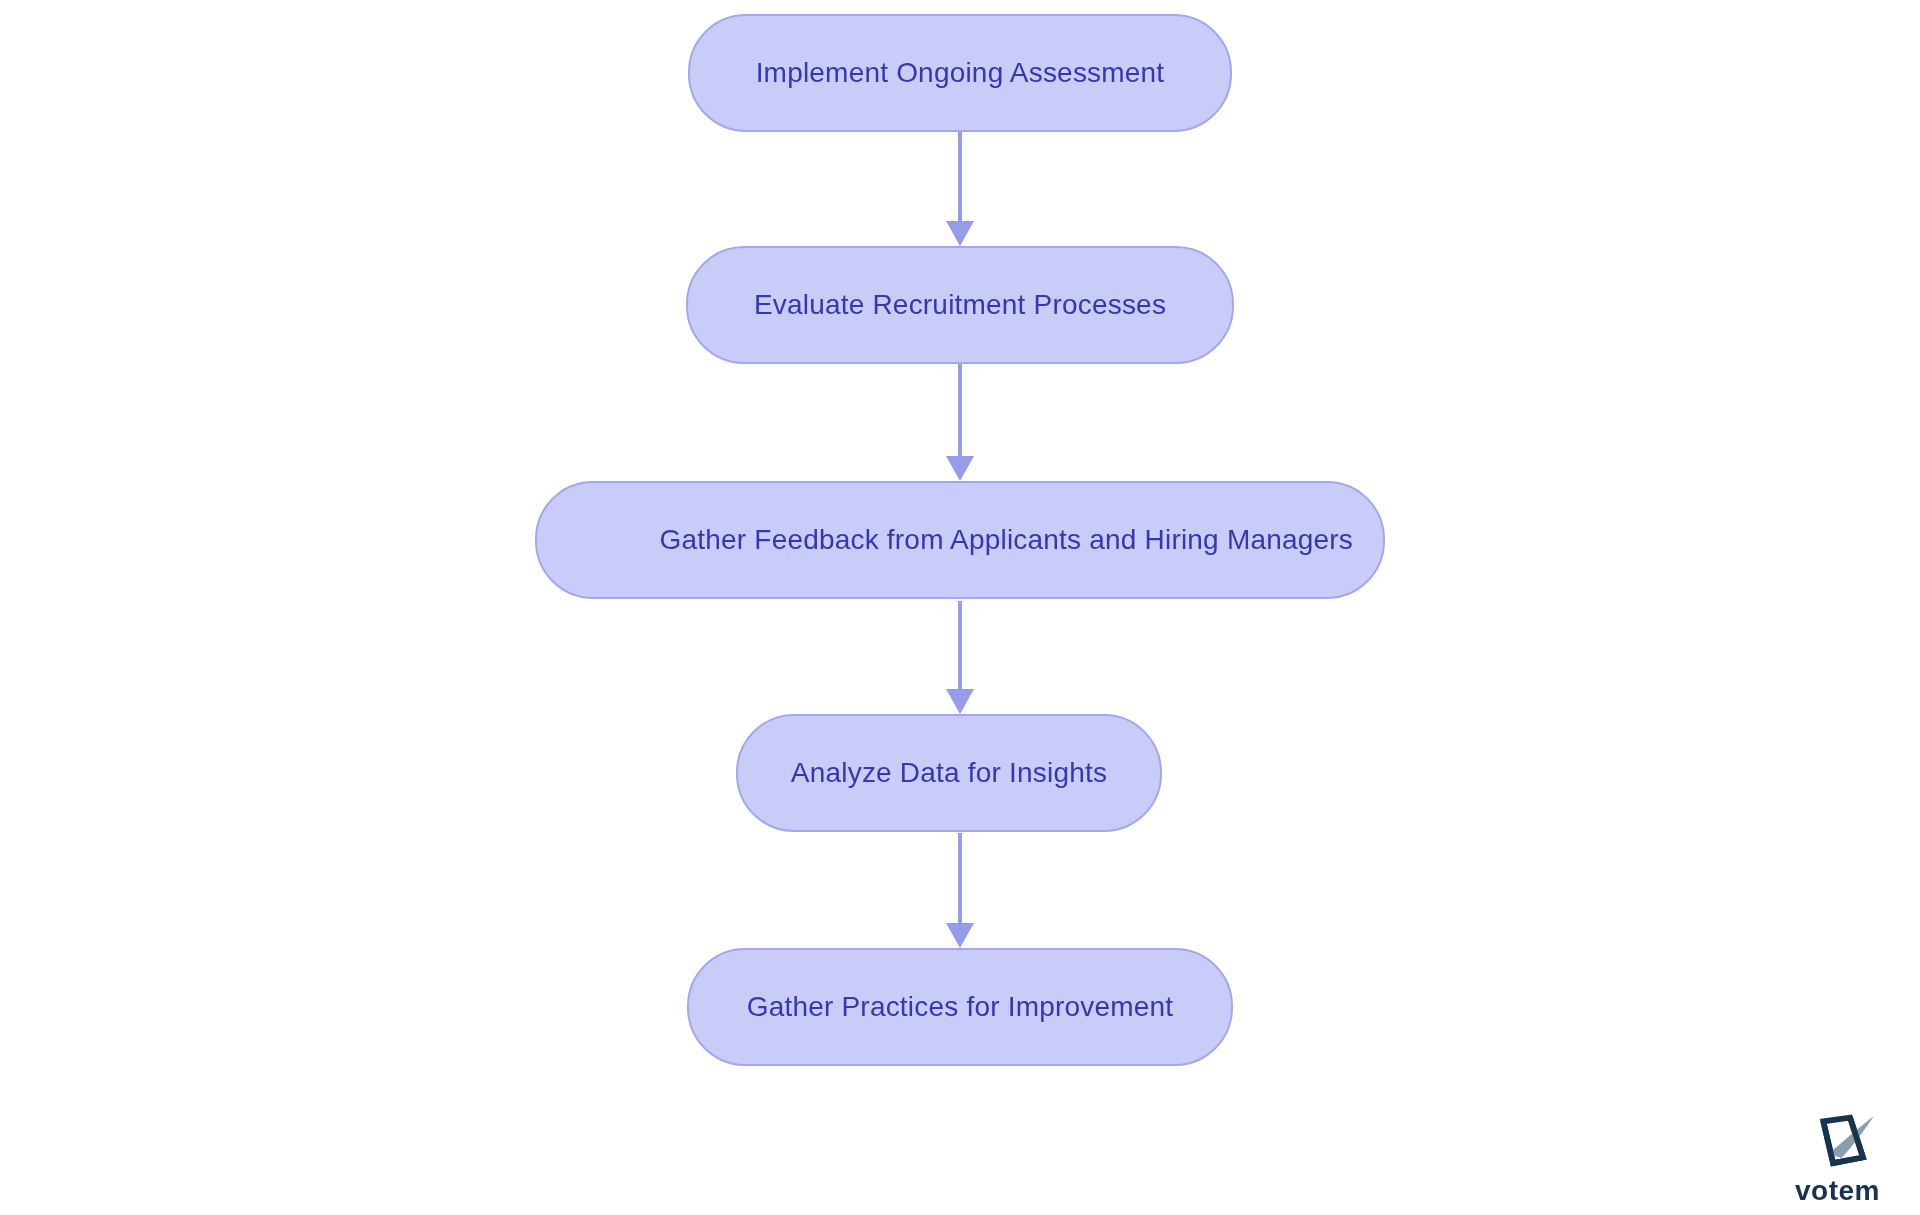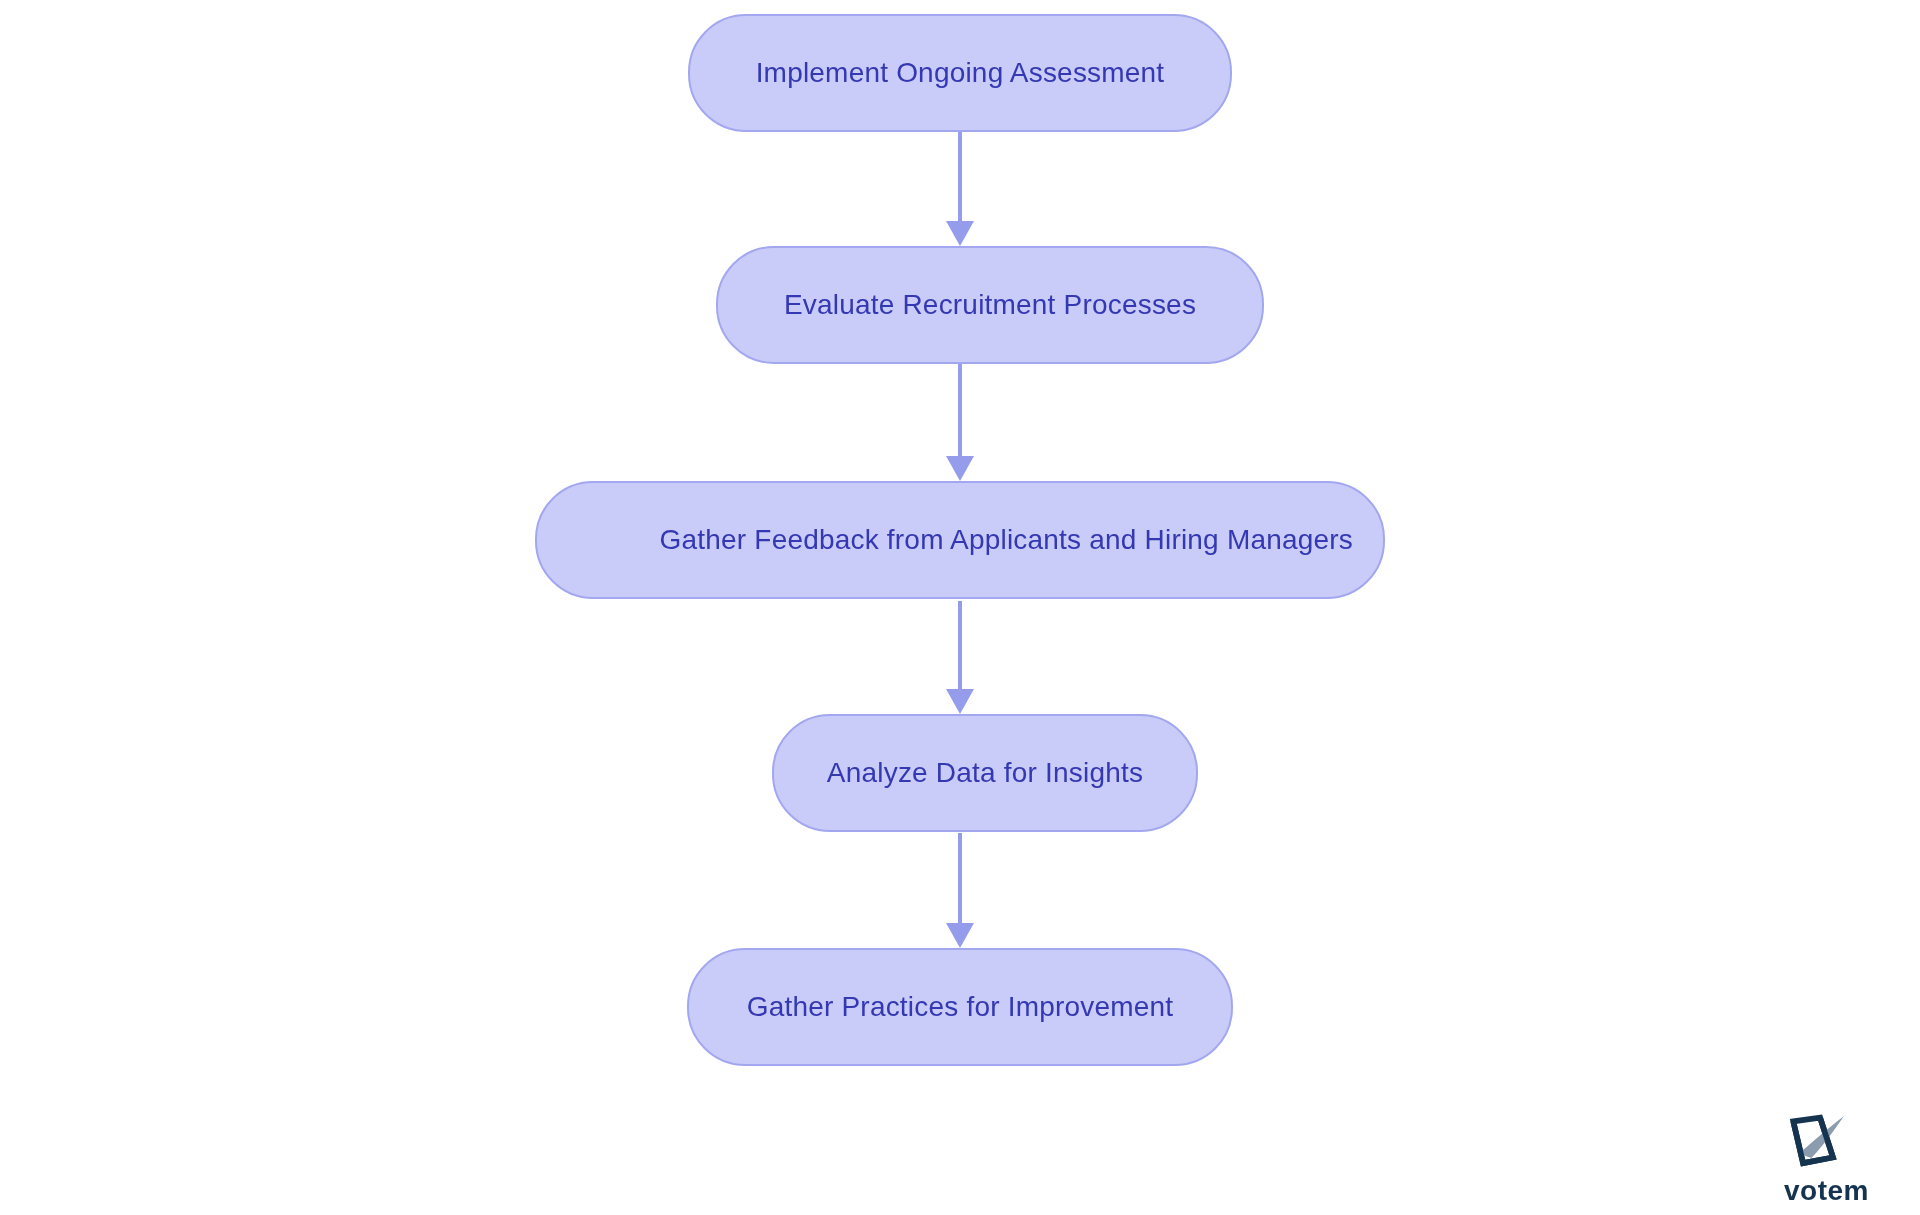--- a/index.html
+++ b/index.html
@@ -26,23 +26,23 @@
   .node .node-label {
     color: #3438b2;
     font-size: 28px;
     font-weight: 400;
     letter-spacing: 0.2px;
     line-height: 1.2;
     padding: 0 30px;
     white-space: nowrap;
   }
   .node-1 { left: 688px;  top: 14px;  width: 544px; }
-  .node-2 { left: 716px;  top: 246px; width: 548px; }
+  .node-2 { left: 686px;  top: 246px; width: 548px; }
   .node-3 { left: 535px;  top: 481px; width: 850px; justify-content: flex-end; }
-  .node-4 { left: 772px;  top: 714px; width: 426px; }
+  .node-4 { left: 736px;  top: 714px; width: 426px; }
   .node-5 { left: 687px;  top: 948px; width: 546px; }
 
   .arrow {
     position: absolute;
     left: 946px;
     width: 28px;
     display: flex;
     flex-direction: column;
     align-items: center;
   }
@@ -62,21 +62,21 @@
     border-right: 14px solid transparent;
     border-top: 25px solid #959cec;
   }
 
   .brand {
     position: absolute;
     right: 40px;
     bottom: 10px;
     display: flex;
     flex-direction: column;
-    align-items: flex-start;
+    align-items: flex-end;
     width: 96px;
   }
   .brand .brand-icon { width: 66px; height: 64px; }
   .brand .brand-text {
     margin-top: 2px;
     font-size: 28px;
     font-weight: 700;
     color: #16334f;
     letter-spacing: 0.5px;
     line-height: 1;

